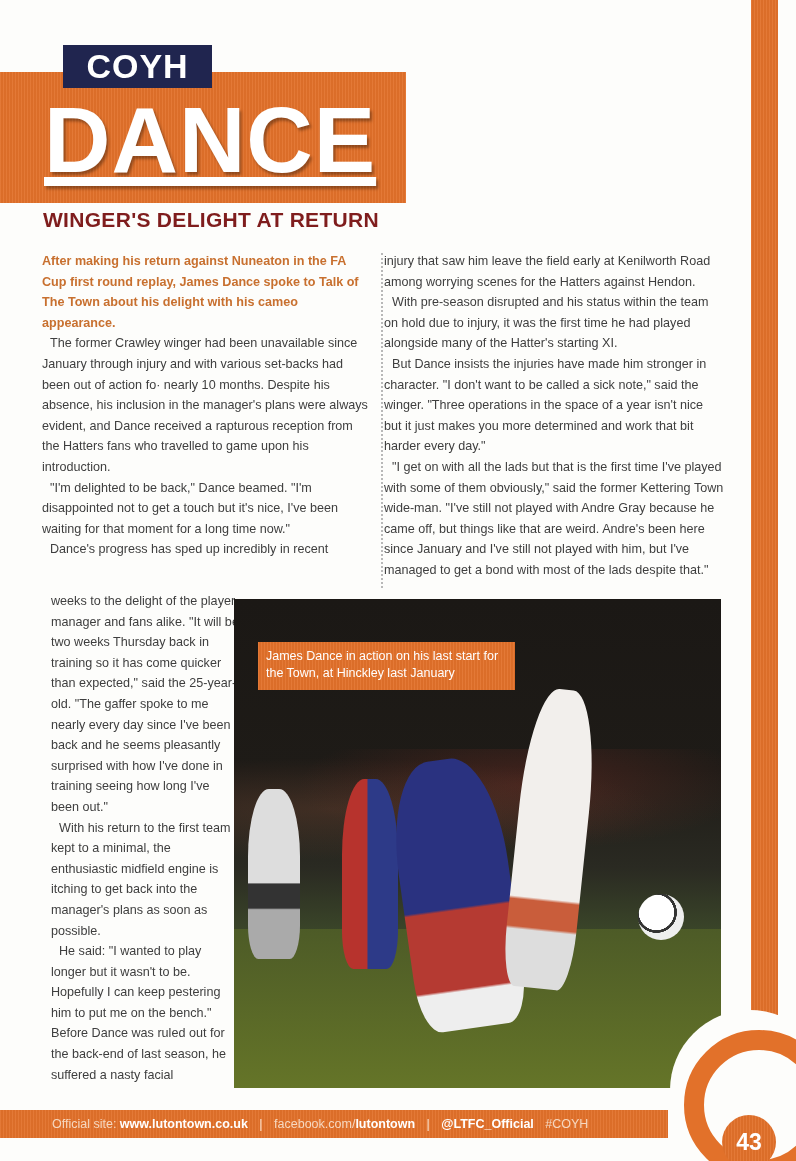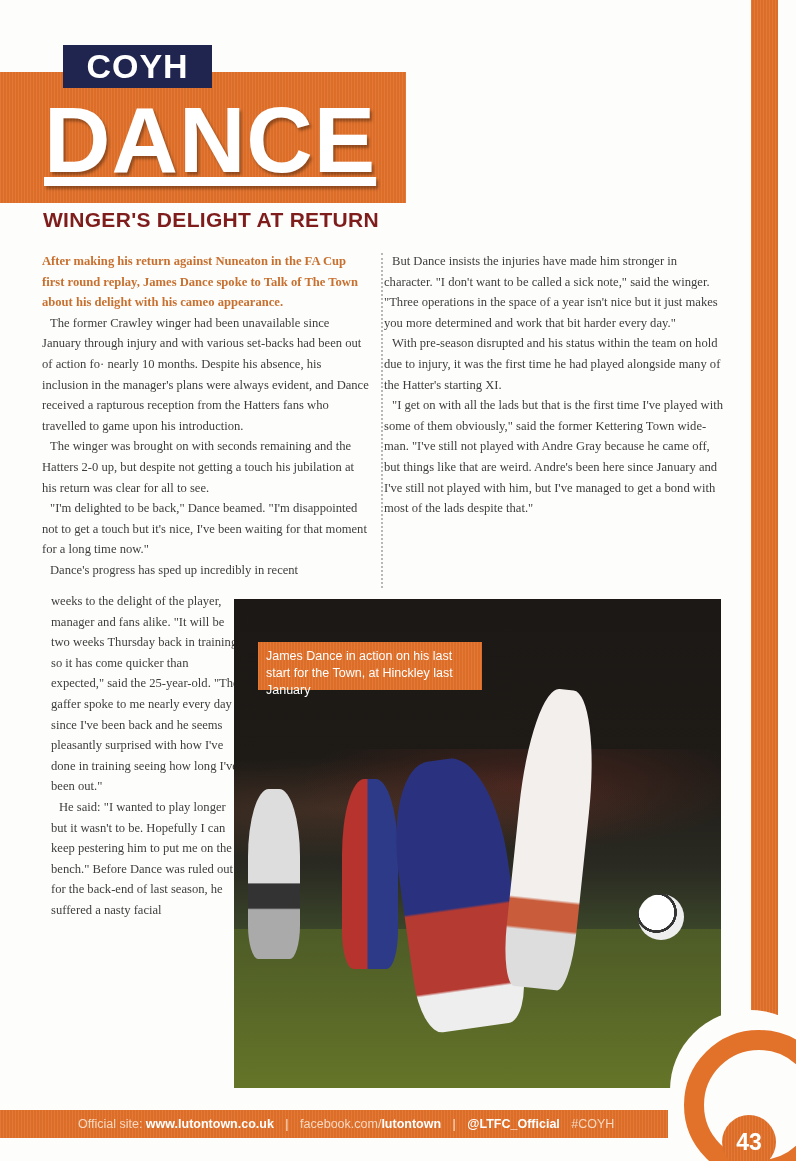--- a/index.html
+++ b/index.html
@@ -10,43 +10,43 @@
 
   #side-stripe { position:absolute; left:751px; top:0; width:27px; height:1015px; }
   #title-banner { position:absolute; left:0; top:72px; width:406px; height:131px; }
   #title-first { position:absolute; left:63px; top:45px; width:149px; height:43px; background:#20254f;
      color:#fff; font-weight:bold; font-size:34px; line-height:43px; text-align:center; letter-spacing:1px; z-index:3;}
   #title-last { position:absolute; left:44px; top:88px; color:#fff; font-weight:bold; font-size:92px; line-height:104px;
      letter-spacing:1px; text-shadow:2px 3px 3px rgba(0,0,0,0.35); z-index:2;text-decoration:underline;}
   #subtitle { position:absolute; left:43px; top:208px; color:#7f1d1d; font-weight:bold; font-size:21px; letter-spacing:0.3px; }
 
   .col { position:absolute; font-size:12.6px; line-height:20.6px; color:#3e3e3e; }
-  .col p { text-indent:8px;font-family:Liberation Serif, serif; }
+  .col p { text-indent:8px; }
   .col p.noindent { text-indent:0; }
   .lede { color:#c8702f; font-weight:bold; text-indent:0 !important; }
 
   #col1 { left:42px; top:251px; width:328px; }
   #col1b { left:51px; top:591px; width:188px; }
   #col2 { left:384px; top:251px; width:340px; }
   #divider { position:absolute; left:381px; top:253px; height:335px; border-left:2px dotted #b8b8b8; }
 
   #photo { position:absolute; left:234px; top:599px; width:487px; height:489px; overflow:hidden;
      background:linear-gradient(180deg,#1b1815 0%,#1e1b17 35%,#2a2a22 55%,#3d4a2a 70%,#556530 85%,#5d6d2e 100%); }
-  #photo-caption { position:absolute; left:24px; top:43px; width:224px; height:48px; color:#fff;
+  #photo-caption { position:absolute; left:24px; top:43px; width:257px; height:48px; color:#fff;
      font-size:12.5px; line-height:17px; padding:6px 8px; }
   .crowd { position:absolute; left:0; top:150px; width:100%; height:120px;
      background:radial-gradient(ellipse at 20% 50%, rgba(120,70,50,0.35), transparent 60%), radial-gradient(ellipse at 60% 30%, rgba(140,50,40,0.35), transparent 55%); }
   .pitch { position:absolute; left:0; top:330px; width:100%; height:160px; background:linear-gradient(180deg,#4d5b27,#657528); }
   .player { position:absolute; border-radius:40% 40% 20% 20%; }
   .ball { position:absolute; left:404px; top:295px; width:46px; height:46px; border-radius:50%;
      background:radial-gradient(circle at 40% 40%, #fff 0 45%, #333 46% 52%, #eee 53%); }
   #photo-cut { position:absolute; left:670px; top:1010px; width:160px; height:160px; border-radius:50%; background:#fdfdfb; }
 
   #footer-bar { position:absolute; left:0; top:1110px; width:668px; height:28px; font-size:12.5px; line-height:28px;
-     padding-left:78px; color:#f6d8c0; white-space:nowrap; }
+     padding-left:52px; color:#f6d8c0; white-space:nowrap; }
   #footer-bar b { color:#fff; }
   #footer-bar .sep { margin:0 8px; color:#fbe3d0; }
 
   #page-ring { position:absolute; left:684px; top:1030px; width:150px; height:150px; border-radius:50%;
      border:20px solid #e2712a; background:#fdfdfb; }
   #page-num { position:absolute; left:722px; top:1115px; width:54px; height:54px; border-radius:50%;
      color:#fff; font-weight:bold; font-size:23px; line-height:54px; text-align:center; }
 </style>
 </head>
 <body>
@@ -54,35 +54,36 @@
 <div id="side-stripe" class="orange"></div>
 
 <div id="title-banner" class="orange"></div>
 <div id="title-first">COYH</div>
 <div id="title-last">DANCE</div>
 <div id="subtitle">WINGER'S DELIGHT AT RETURN</div>
 
 <div id="col1" class="col">
   <p class="lede">After making his return against Nuneaton in the FA Cup first round replay, James Dance spoke to Talk of The Town about his delight with his cameo appearance.</p>
   <p>The former Crawley winger had been unavailable since January through injury and with various set-backs had been out of action fo· nearly 10 months. Despite his absence, his inclusion in the manager's plans were always evident, and Dance received a rapturous reception from the Hatters fans who travelled to game upon his introduction.</p>
-  <p>The winger was brought on with seconds remaining and the Hatters 2-0 up, but despite not getting a touch his jubilation at his return was clear for all to see.</p>
   <p>"I'm delighted to be back," Dance beamed. "I'm disappointed not to get a touch but it's nice, I've been waiting for that moment for a long time now."</p>
   <p>Dance's progress has sped up incredibly in recent</p>
 </div>
 
 <div id="col1b" class="col">
   <p class="noindent">weeks to the delight of the player, manager and fans alike. "It will be two weeks Thursday back in training so it has come quicker than expected," said the 25-year-old. "The gaffer spoke to me nearly every day since I've been back and he seems pleasantly surprised with how I've done in training seeing how long I've been out."</p>
+  <p>With his return to the first team kept to a minimal, the enthusiastic midfield engine is itching to get back into the manager's plans as soon as possible.</p>
   <p>He said: "I wanted to play longer but it wasn't to be. Hopefully I can keep pestering him to put me on the bench." Before Dance was ruled out for the back-end of last season, he suffered a nasty facial</p>
 </div>
 
 <div id="divider"></div>
 
 <div id="col2" class="col">
+  <p class="noindent">injury that saw him leave the field early at Kenilworth Road among worrying scenes for the Hatters against Hendon.</p>
+  <p>With pre-season disrupted and his status within the team on hold due to injury, it was the first time he had played alongside many of the Hatter's starting XI.</p>
   <p>But Dance insists the injuries have made him stronger in character. "I don't want to be called a sick note," said the winger. "Three operations in the space of a year isn't nice but it just makes you more determined and work that bit harder every day."</p>
-  <p>With pre-season disrupted and his status within the team on hold due to injury, it was the first time he had played alongside many of the Hatter's starting XI.</p>
   <p>"I get on with all the lads but that is the first time I've played with some of them obviously," said the former Kettering Town wide-man. "I've still not played with Andre Gray because he came off, but things like that are weird. Andre's been here since January and I've still not played with him, but I've managed to get a bond with most of the lads despite that."</p>
 </div>
 
 <div id="photo">
   <div class="crowd"></div>
   <div class="pitch"></div>
   <div class="player" style="left:14px;top:190px;width:52px;height:170px;background:linear-gradient(180deg,#ddd 0 55%,#333 56% 70%,#aaa 71%);"></div>
   <div class="player" style="left:108px;top:180px;width:56px;height:190px;background:linear-gradient(90deg,#b7332d 0 45%,#2d3a88 46%);"></div>
   <div class="player" style="left:168px;top:160px;width:110px;height:270px;background:linear-gradient(180deg,#2a3280 0 55%,#b53a32 56% 85%,#eee 86%);transform:rotate(-8deg);"></div>
   <div class="player" style="left:282px;top:90px;width:70px;height:300px;background:linear-gradient(180deg,#f2efec 0 70%,#c95d3b 71% 80%,#ddd 81%);transform:rotate(6deg);"></div>

